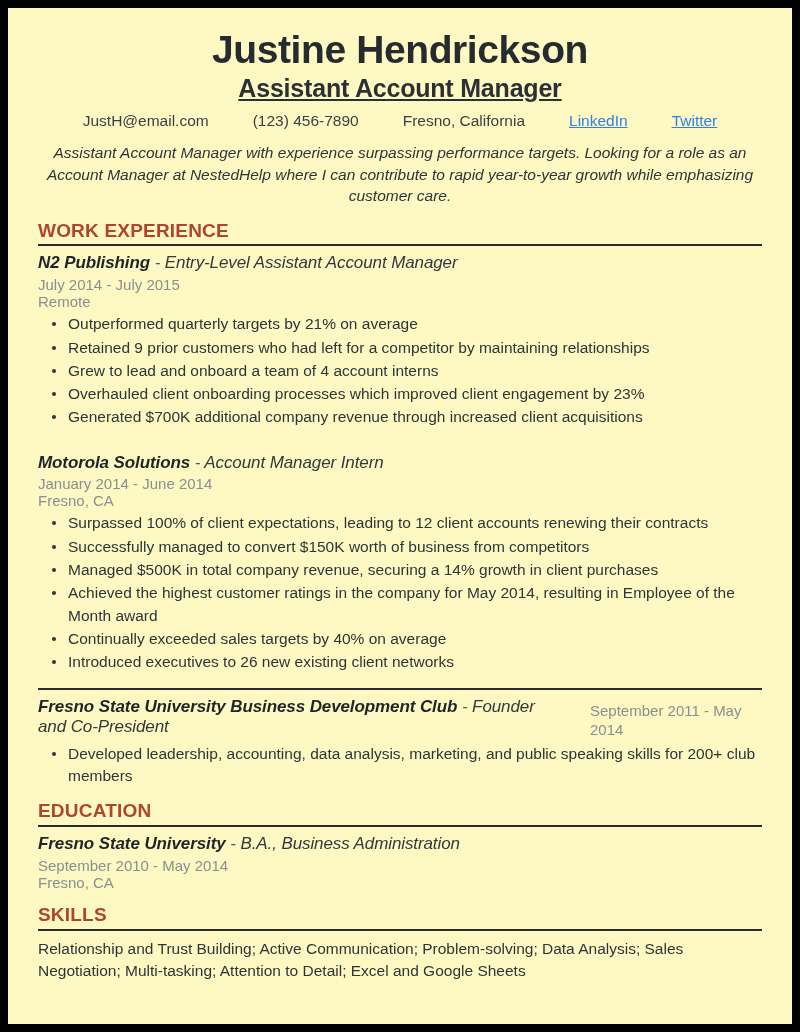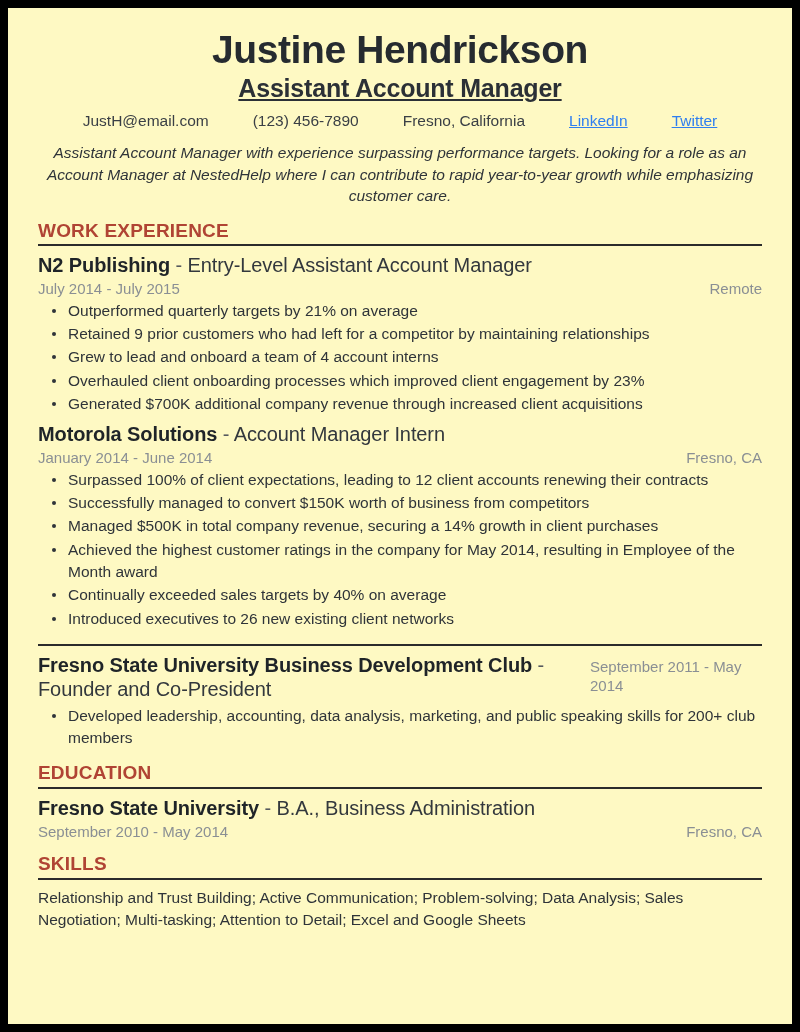--- a/index.html
+++ b/index.html
@@ -90,45 +90,47 @@
     margin: 0 0 3px 0;
   }
   .section-rule {
     border: 0;
     border-top: 2.5px solid #2b2b2b;
     margin: 0 0 7px 0;
   }
 
   
   .entry { margin-bottom: 2px; }
-  .entry + .entry { margin-top: 7px; }
+  .entry + .entry { margin-top: 24px; }
 
   .entry-head {
-    font-size: 20px;
+    font-size: 17px;
     line-height: 1.22;
     color: #2b3036;
     letter-spacing: -0.1px;
+    font-style: italic;
   }
   .entry-org {
     font-weight: bold;
     color: #1f2428;
   }
   .entry-dash { color: #55595e; }
   .entry-role {
     font-weight: normal;
     color: #33383d;
   }
 
   .entry-meta {
     display: flex;
     justify-content: space-between;
     align-items: baseline;
     font-size: 15px;
     color: #8a8f94;
     margin-top: 2px;
+    flex-direction: column;
   }
   .entry-date { white-space: nowrap; }
   .entry-loc { white-space: nowrap; }
 
   
   .entry-split {
     display: flex;
     align-items: flex-start;
     gap: 30px;
   }

